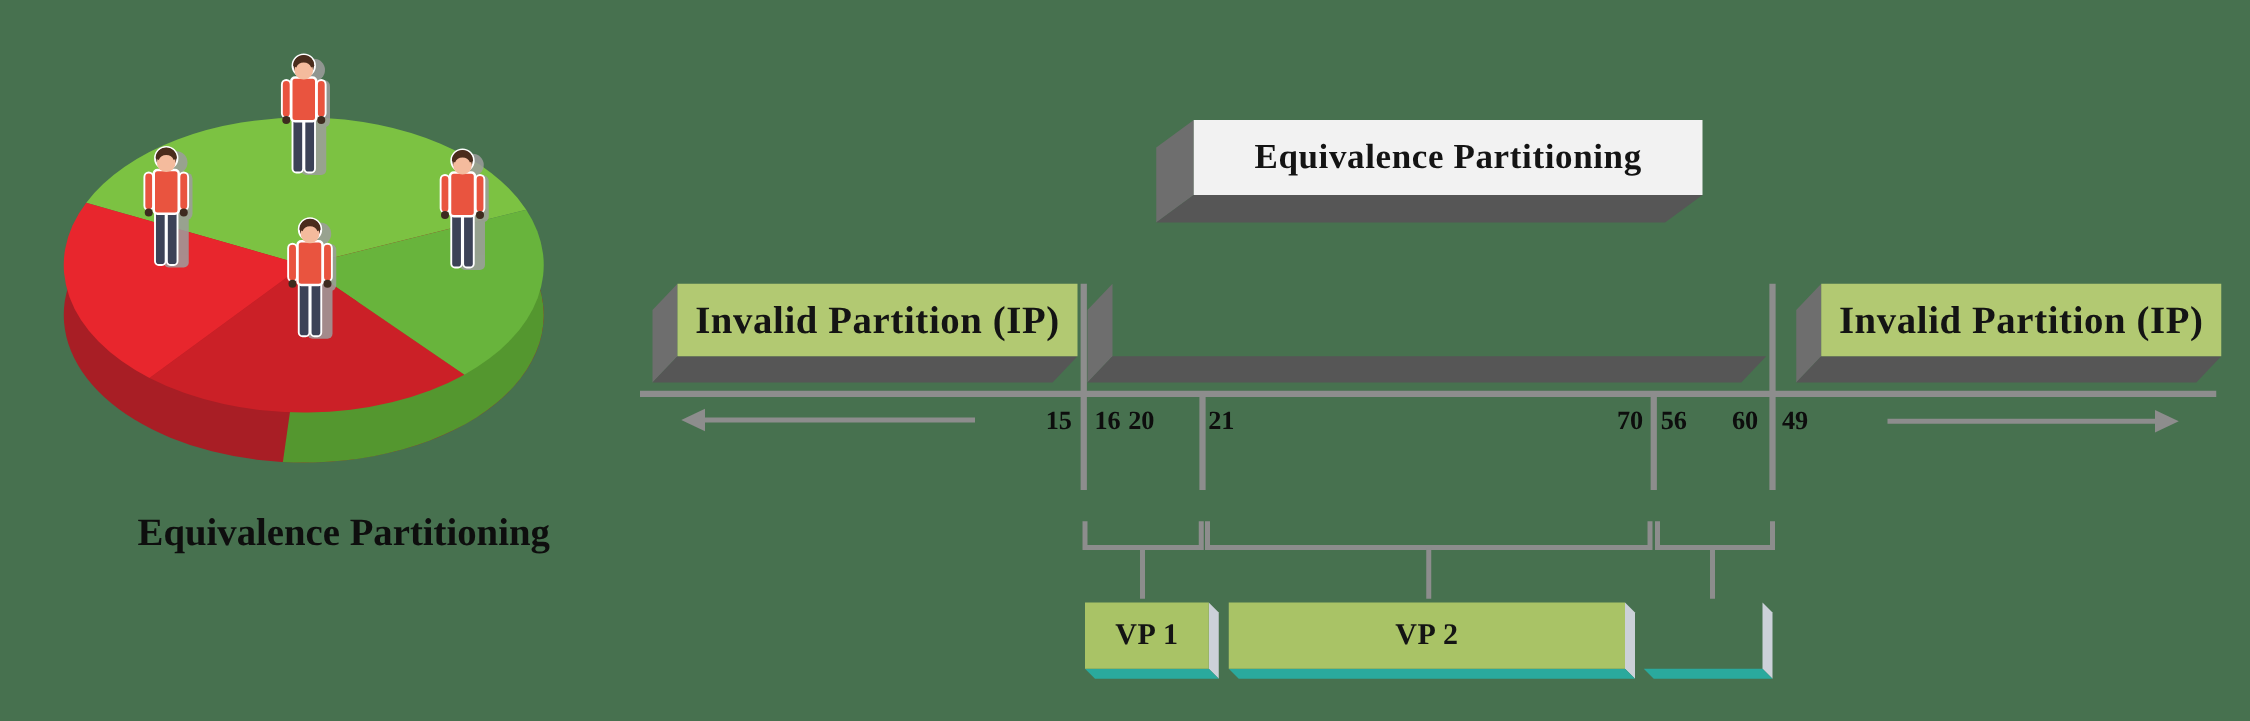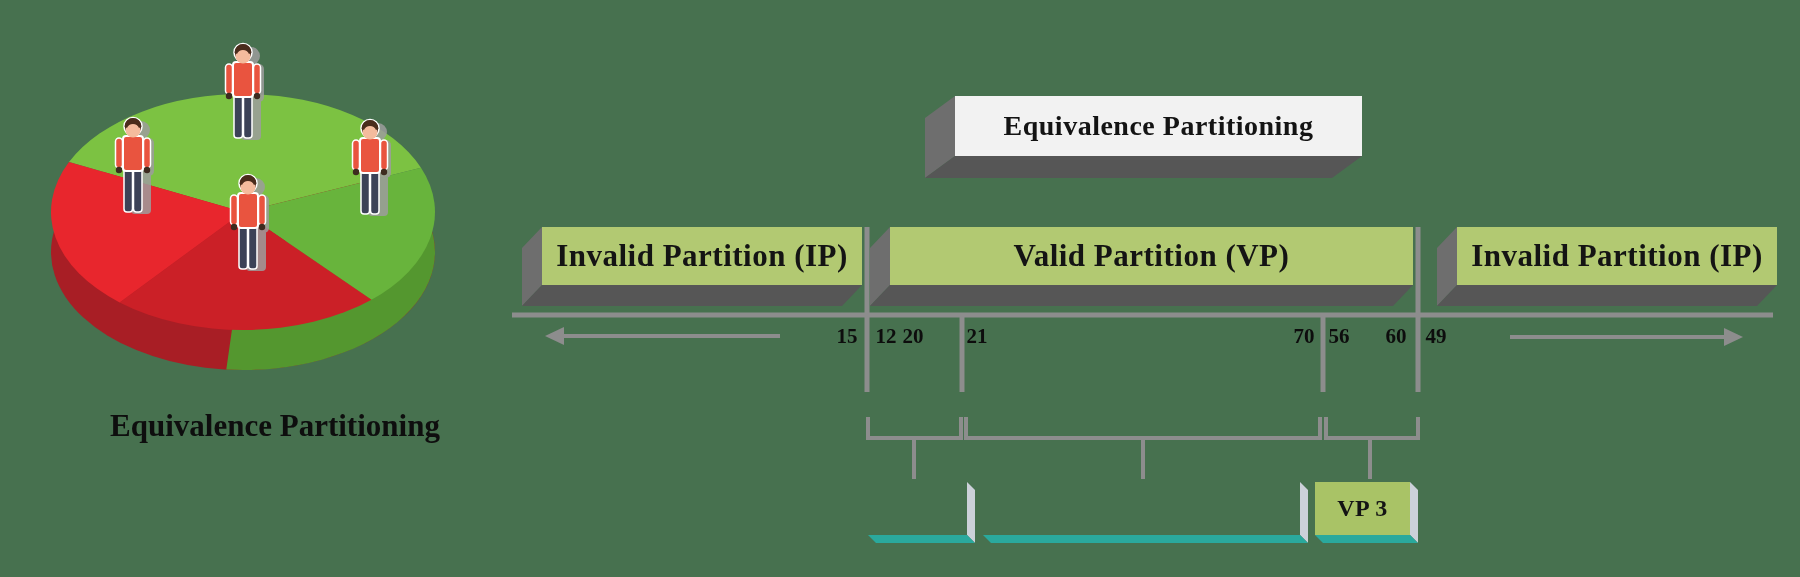--- a/index.html
+++ b/index.html
@@ -123,27 +123,27 @@
       <polygon points="1300,482 1308,490 1308,543 1300,535" fill="#ccd1d9"></polygon>
       <polygon points="983,535 1300,535 1308,543 991,543" fill="#2aa99d"></polygon>
       <polygon points="1410,482 1418,490 1418,543 1410,535" fill="#ccd1d9"></polygon>
       <polygon points="1315,535 1410,535 1418,543 1323,543" fill="#2aa99d"></polygon>
     </g>
   </svg>
 
   <div class="face title-face" style="left:955px;top:96px;width:407px;height:60px">Equivalence Partitioning</div>
 
   <div class="face partition-face" style="left:542px;top:227px;width:320px;height:58px">Invalid Partition (IP)</div>
-  <div class="face partition-face" style="left:890px;top:227px;width:523px;height:58px">Valid Partition (VP)</div>
   <div class="face partition-face" style="left:1457px;top:227px;width:320px;height:58px">Invalid Partition (IP)</div>
 
   <span class="axis-num" style="left:847px">15</span>
-  <span class="axis-num" style="left:886px">12</span>
+  <span class="axis-num" style="left:886px">16</span>
   <span class="axis-num" style="left:913px">20</span>
   <span class="axis-num" style="left:977px">21</span>
   <span class="axis-num" style="left:1304px">70</span>
   <span class="axis-num" style="left:1339px">56</span>
   <span class="axis-num" style="left:1396px">60</span>
   <span class="axis-num" style="left:1436px">49</span>
 
-  <div class="face vp-face" style="left:1315px;top:482px;width:95px;height:53px">VP 3</div>
+  <div class="face vp-face" style="left:868px;top:482px;width:99px;height:53px">VP 1</div>
+  <div class="face vp-face" style="left:983px;top:482px;width:317px;height:53px">VP 2</div>
 
 </div>
 
 </body></html>

